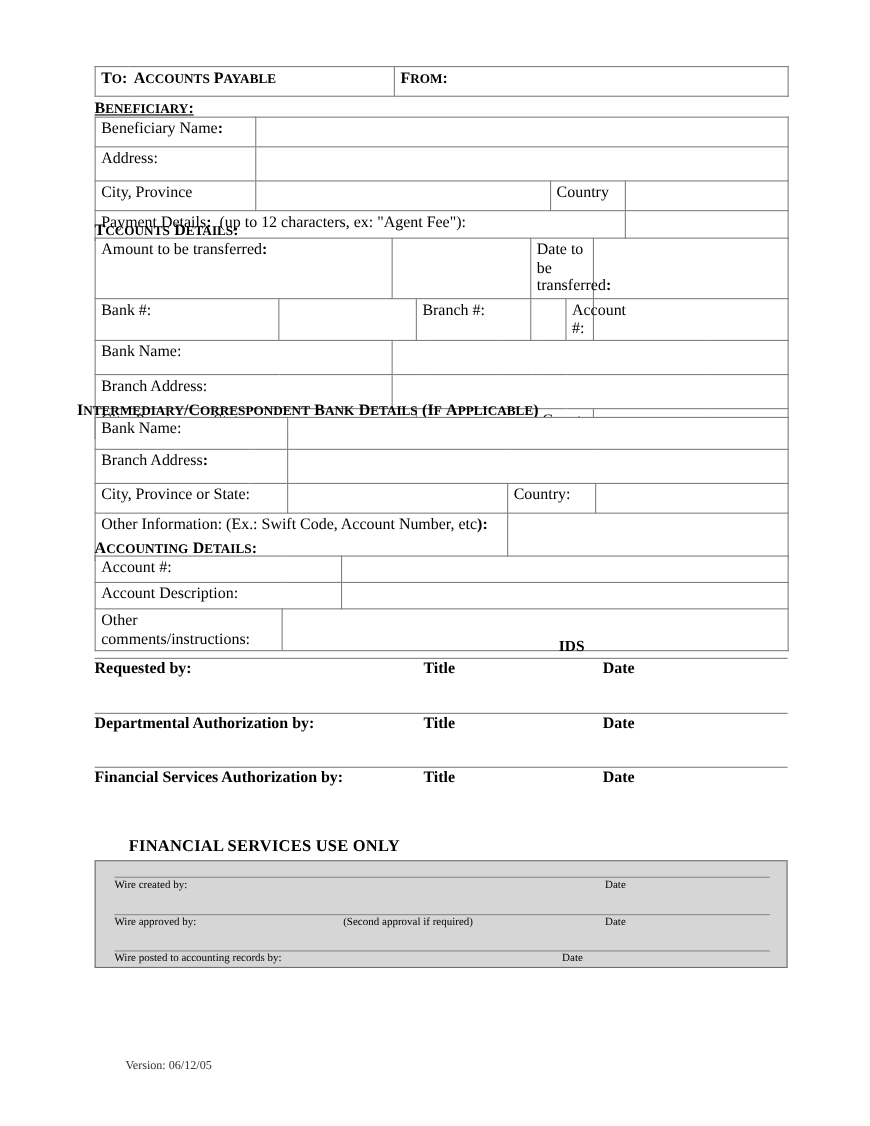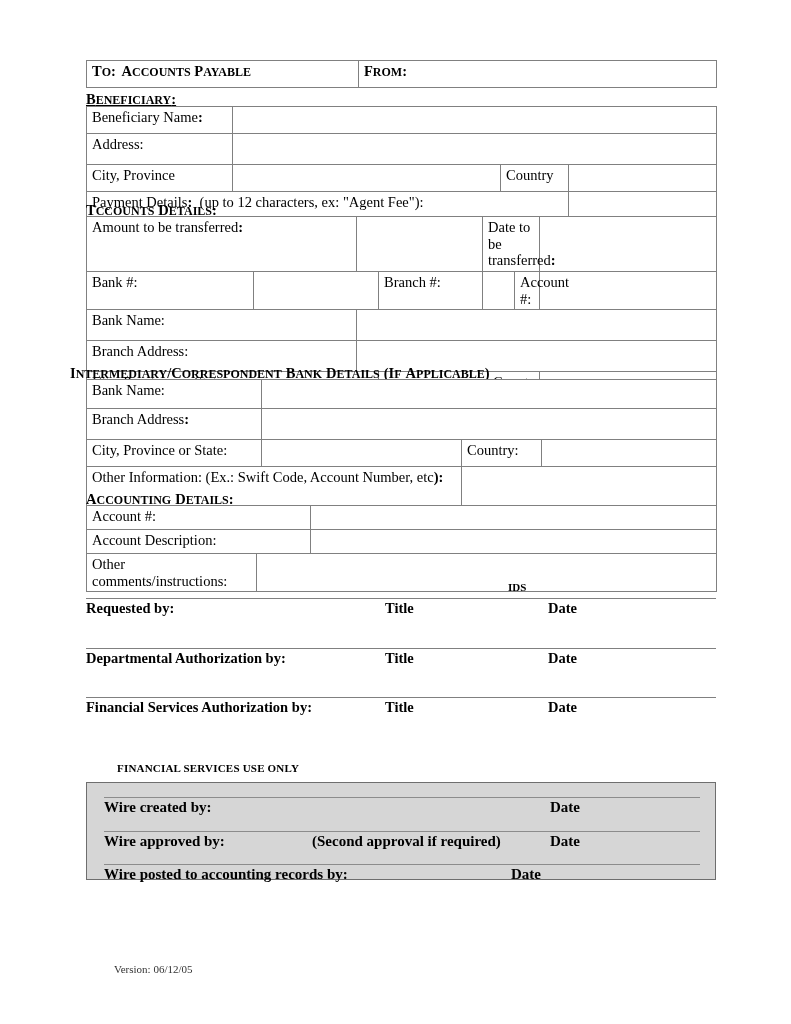--- a/index.html
+++ b/index.html
@@ -79,32 +79,32 @@
     height: 20px;
     font-size: 14.5px;
     font-weight: bold;
   }
   .sigrow .who   { position: absolute; left: 0px;  top: 0; white-space: nowrap; }
   .sigrow .title { position: absolute; left: 299px; top: 0; }
   .sigrow .date  { position: absolute; left: 462px; top: 0; }
 
   .ids-label {
     position: absolute;
-    font-size: 11px;
+    font-size: 14px;
     font-weight: bold;
     left: 508px;
     top: 581px;
   }
 
   
   .fs-title {
     position: absolute;
     left: 117px;
     top: 762px;
-    font-size: 11px;
+    font-size: 15px;
     font-weight: bold;
     letter-spacing: .2px;
   }
   .fs-panel {
     position: absolute;
     left: 86px;
     top: 782px;
     width: 630px;
     height: 98px;
     background: #d6d6d6;
@@ -116,22 +116,22 @@
     left: 104px;
     width: 596px;
     height: 0;
     border-top: 1.6px solid #8c8c8c;
   }
   .fs-row {
     position: absolute;
     left: 104px;
     width: 612px;
     height: 20px;
-    font-size: 15px;
-    font-weight: bold;
+    font-size: 10px;
+    font-weight: normal;
   }
   .fs-row .who  { position: absolute; left: 0; top: 0; white-space: nowrap; }
   .fs-row .note { position: absolute; left: 208px; top: 0; white-space: nowrap; }
   .fs-row .date { position: absolute; top: 0; }
 
   .version {
     position: absolute;
     left: 114px;
     top: 963px;
     font-size: 11px;

